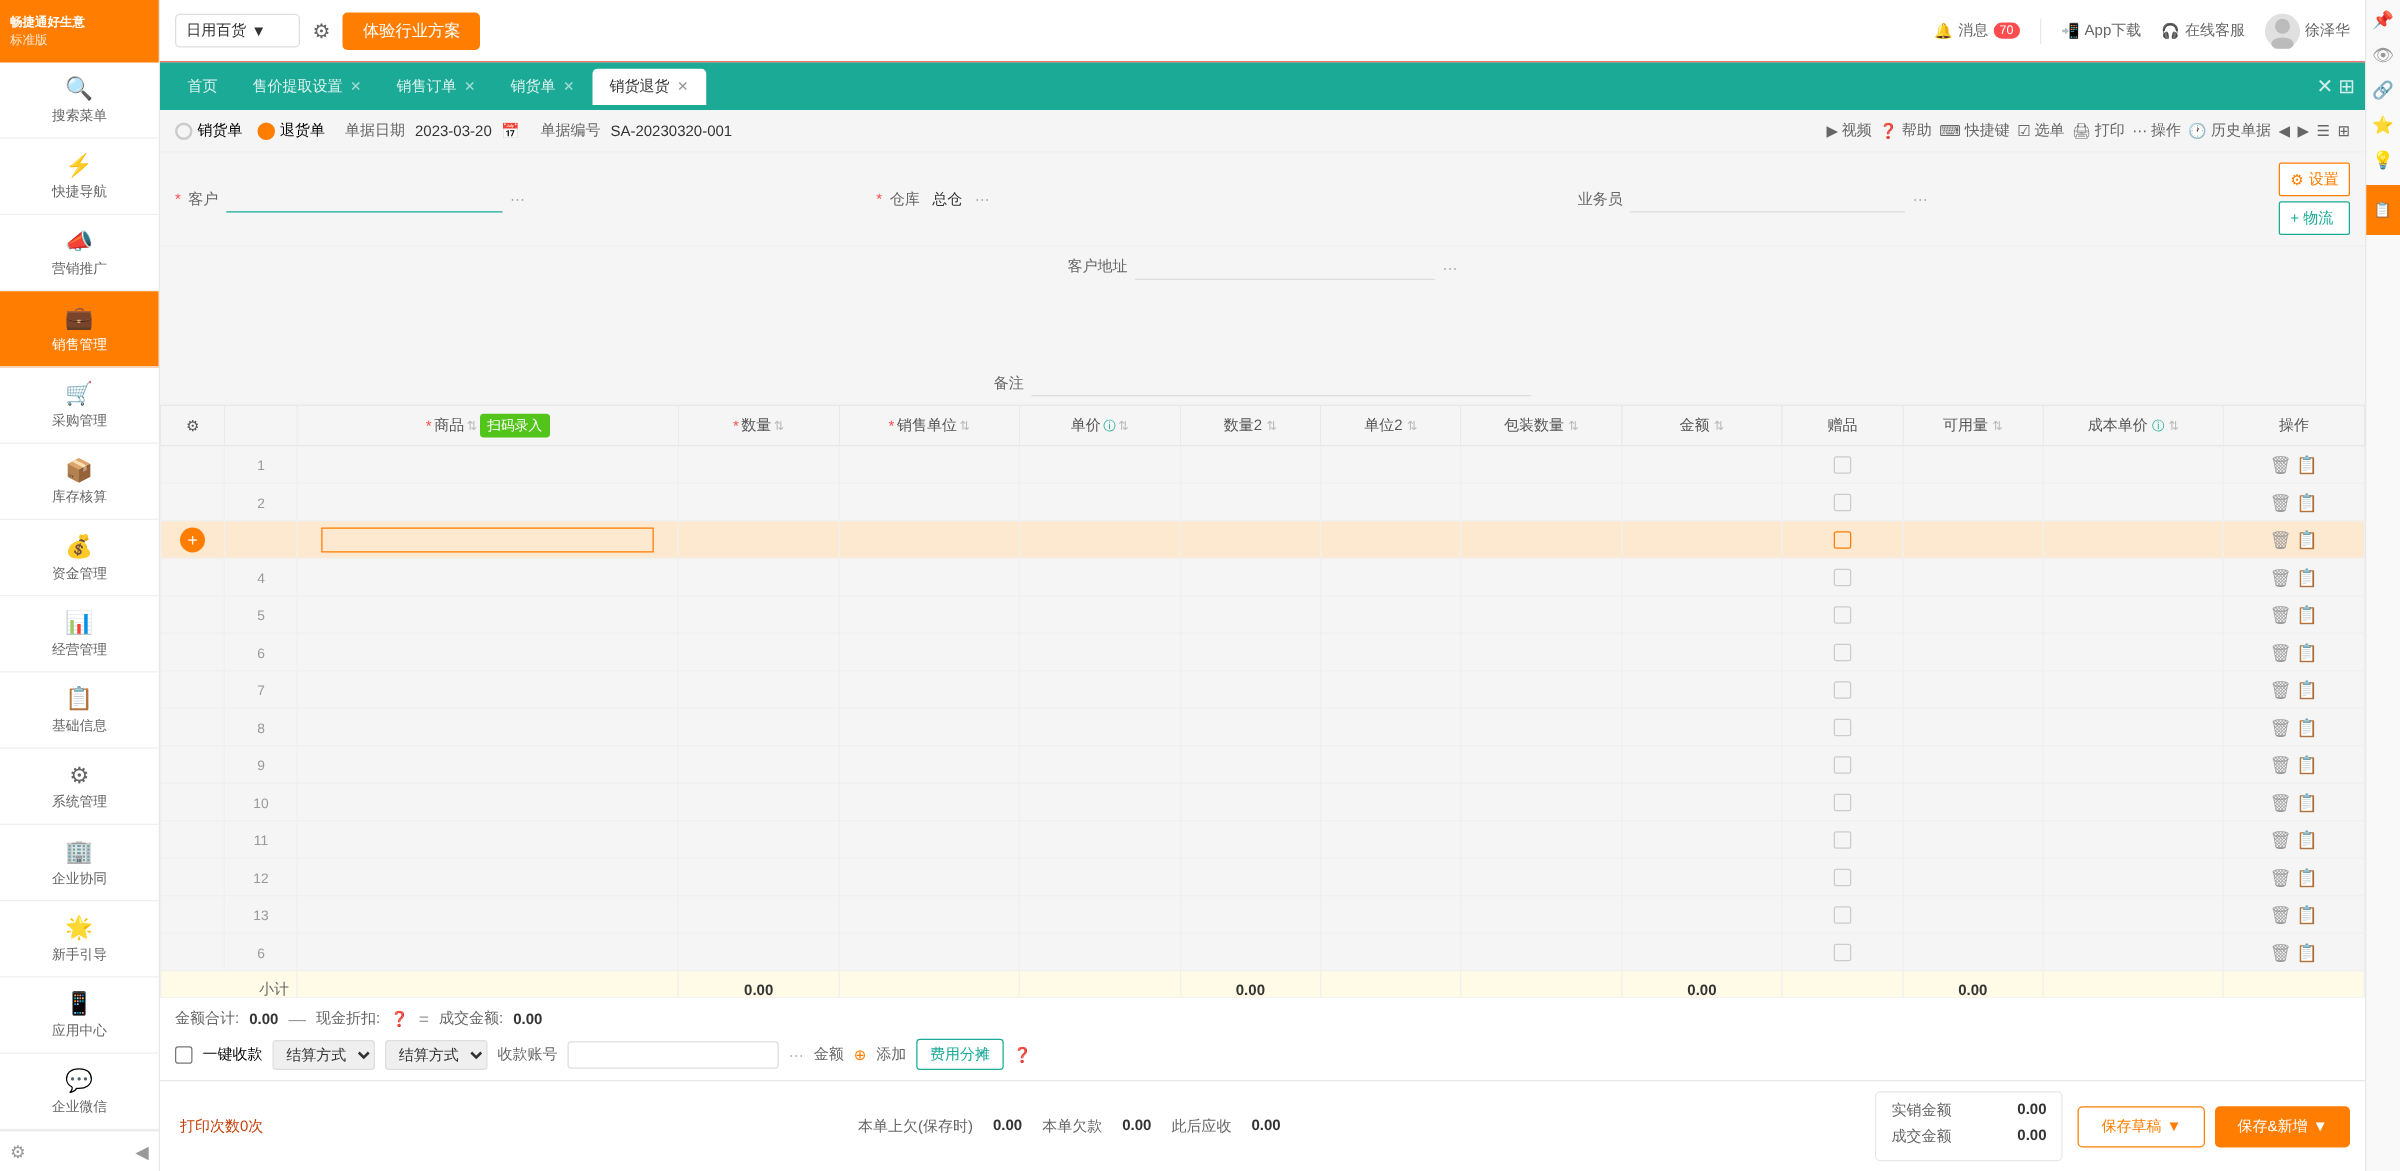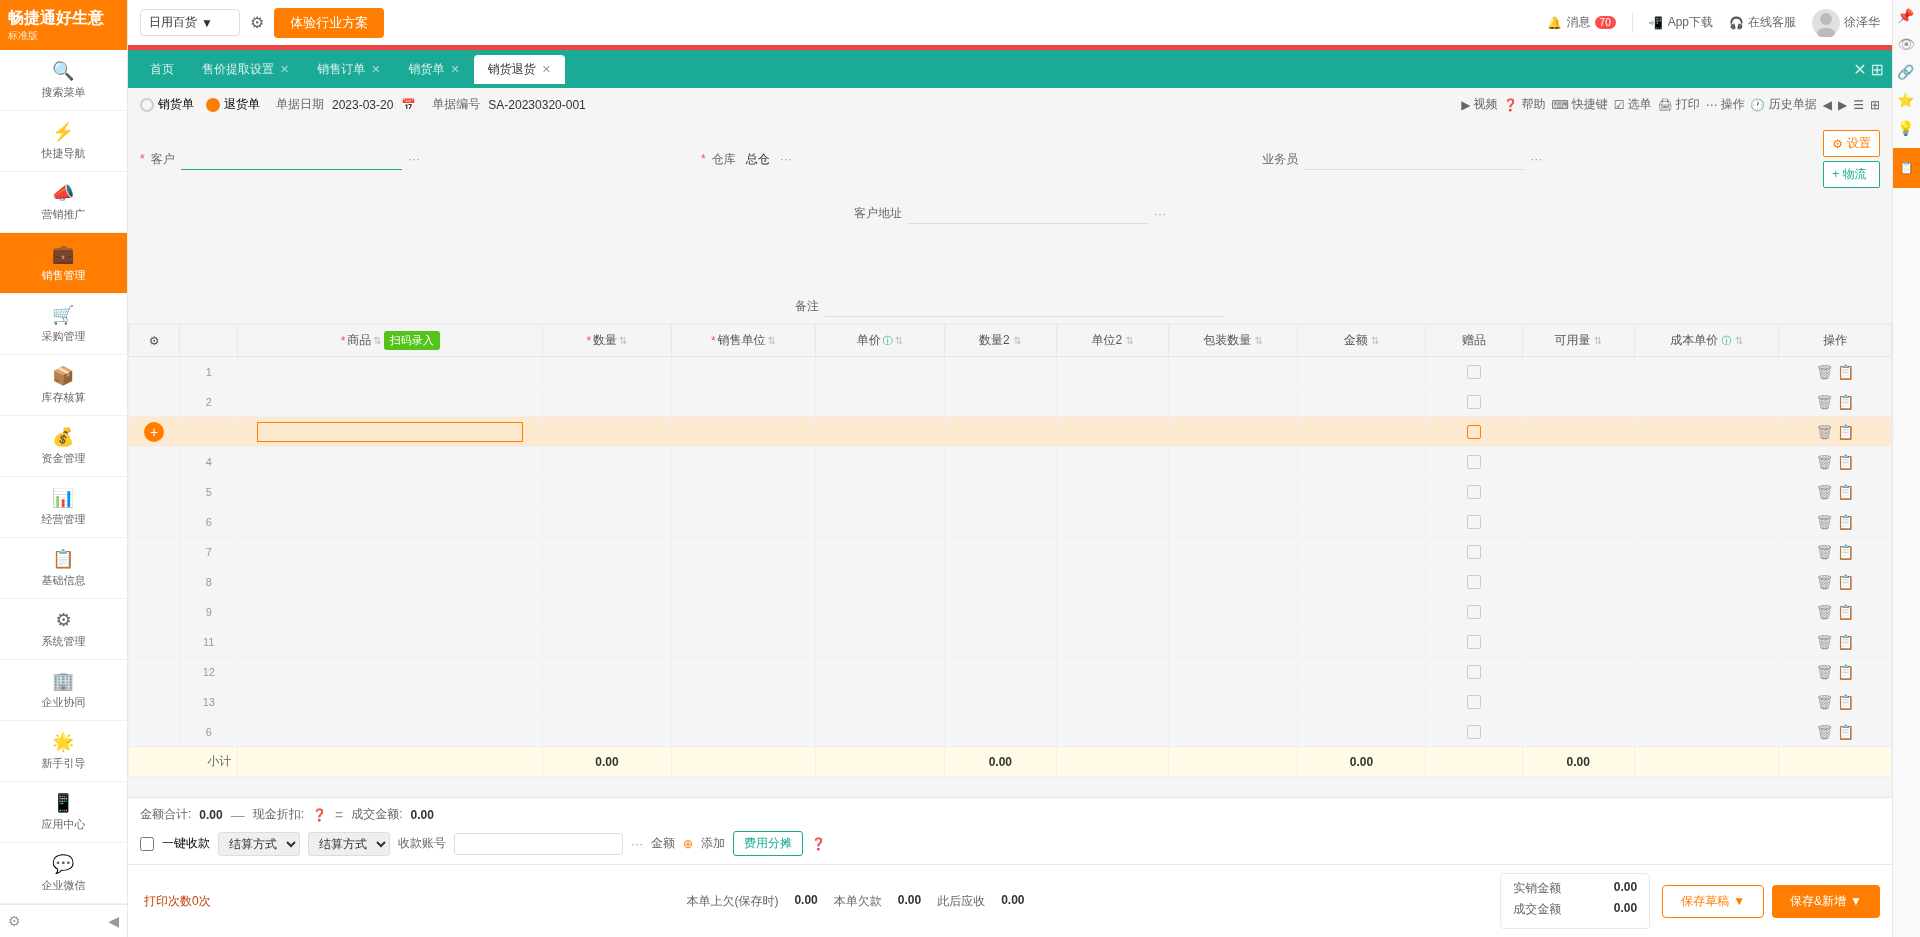--- a/index.html
+++ b/index.html
@@ -1,35 +1,35 @@
 <!DOCTYPE html>
 <html><head>
   <meta charset="utf-8">
   <style>
     * { box-sizing: border-box; margin: 0; padding: 0; font-family: 'Microsoft YaHei', Arial, sans-serif; font-size: 12px; }
     body { background: #f5f5f5; display: flex; height: 937px; overflow: hidden; }
 
     
     .sidebar { width: 128px; background: #fff; display: flex; flex-direction: column; border-right: 1px solid #e8e8e8; flex-shrink: 0; }
     .sidebar-logo { background: #ff7d00; padding: 10px 8px; display: flex; align-items: center; gap: 6px; height: 50px; }
-    .sidebar-logo-text { color: #fff; font-size: 16px; font-weight: bold; }
+    .sidebar-logo-text { color: #fff; font-size: 10px; font-weight: bold; }
     .sidebar-logo-sub { color: rgba(255,255,255,0.8); font-size: 10px; }
     .sidebar-nav { flex: 1; overflow-y: auto; }
     .sidebar-item { display: flex; flex-direction: column; align-items: center; padding: 10px 5px; cursor: pointer; color: #666; border-bottom: 1px solid #f0f0f0; }
     .sidebar-item.active { background: #ff7d00; color: #fff; }
     .sidebar-item-icon { font-size: 18px; margin-bottom: 3px; }
     .sidebar-item-label { font-size: 11px; text-align: center; }
     .sidebar-bottom { padding: 8px; display: flex; justify-content: space-between; border-top: 1px solid #e8e8e8; }
     .sidebar-bottom-btn { color: #999; cursor: pointer; font-size: 14px; }
 
     
     .main { flex: 1; display: flex; flex-direction: column; overflow: hidden; }
 
     
-    .topbar { background: #fff; height: 50px; display: flex; align-items: center; padding: 0 12px; border-bottom: 5px solid #ef4444; justify-content: space-between; }
+    .topbar { background: #fff; height: 50px; display: flex; align-items: center; padding: 0 12px; border-bottom: 1px solid #ef4444; justify-content: space-between; }
     .topbar-left { display: flex; align-items: center; gap: 10px; }
     .topbar-select { border: 1px solid #ddd; padding: 4px 8px; border-radius: 4px; background: #fff; color: #333; cursor: pointer; display: flex; align-items: center; gap: 4px; min-width: 100px; }
     .topbar-gear { color: #666; cursor: pointer; font-size: 16px; }
     .topbar-btn { background: #ff7d00; color: #fff; border: none; padding: 6px 16px; border-radius: 4px; cursor: pointer; font-size: 13px; }
     .topbar-right { display: flex; align-items: center; gap: 16px; color: #666; }
     .topbar-right-item { display: flex; align-items: center; gap: 4px; cursor: pointer; }
     .badge { background: #ff4d4f; color: #fff; border-radius: 10px; padding: 1px 5px; font-size: 10px; }
     .avatar { width: 28px; height: 28px; border-radius: 50%; background: #e0e0e0; display: flex; align-items: center; justify-content: center; font-size: 12px; }
 
     
@@ -656,20 +656,45 @@
       <td>
         <div class="action-icons">
           <span class="action-icon">🗑</span>
           <span class="action-icon">📋</span>
         </div>
       </td>
     </tr>
             <tr>
       <td></td>
       <td><span class="row-num">9</span></td>
+      <td></td>
+      <td></td>
+      <td></td>
+      <td></td>
+      <td></td>
+      <td></td>
+      <td></td>
+      <td></td>
+      <td>
+                <div class="checkbox-cell">
+                  <div class="custom-checkbox"></div>
+                </div>
+              </td>
+      <td></td>
+      <td></td>
+      <td>
+        <div class="action-icons">
+          <span class="action-icon">🗑</span>
+          <span class="action-icon">📋</span>
+        </div>
+      </td>
+    </tr>
+            <tr>
+      <td></td>
+      <td><span class="row-num">10</span></td>
       <td></td>
       <td></td>
       <td></td>
       <td></td>
       <td></td>
       <td></td>
       <td></td>
       <td></td>
       <td>
                 <div class="checkbox-cell">

